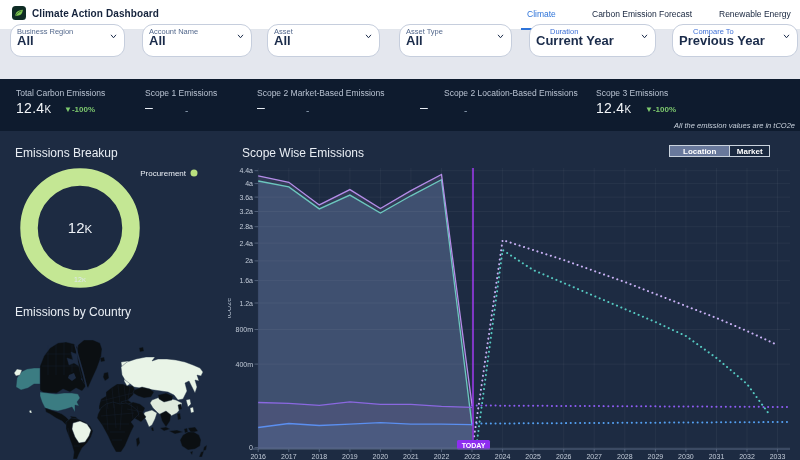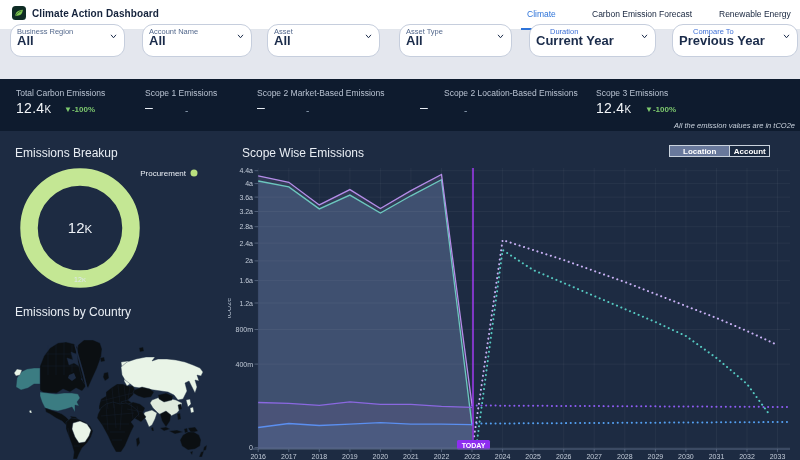--- a/index.html
+++ b/index.html
@@ -109,21 +109,21 @@
   <div class="abs sval" style="left:596px;">12.4<span class="sk">K</span></div>
   <div class="abs sgreen" style="left:645px;">▼-100%</div>
   <div class="abs" id="note">All the emission values are in tCO2e</div>
 
   <div class="abs ptitle" style="left:15px;top:146px;">Emissions Breakup</div>
   <div class="abs ptitle" style="left:15px;top:305px;">Emissions by Country</div>
   <div class="abs ptitle" style="left:242px;top:146px;">Scope Wise Emissions</div>
 
   <div class="abs" id="toggle">
     <div style="width:74px;background:#68789b;">Location</div>
-    <div style="width:49px;background:#1a2940;border-left:1px solid #c9d2dd;">Account</div>
+    <div style="width:49px;background:#1a2940;border-left:1px solid #c9d2dd;">Market</div>
   </div>
 
   <svg class="abs" style="left:10px;top:158px;" width="210" height="145" viewBox="10 158 210 145">
     <circle cx="80" cy="228" r="51" fill="none" stroke="#c4e794" stroke-width="17.5"></circle>
     <text x="80" y="233" text-anchor="middle" font-size="15" fill="#eef2f7" font-family="Liberation Sans">12<tspan font-size="11.5">K</tspan></text>
     <text x="80" y="282" text-anchor="middle" font-size="7" fill="#dfe7ef" font-family="Liberation Sans">12<tspan font-size="6">K</tspan></text>
     <text x="186" y="176" text-anchor="end" font-size="8" fill="#e9eef4" font-family="Liberation Sans">Procurement</text>
     <circle cx="194" cy="173" r="3.5" fill="#b9e07e"></circle>
   </svg>
 

